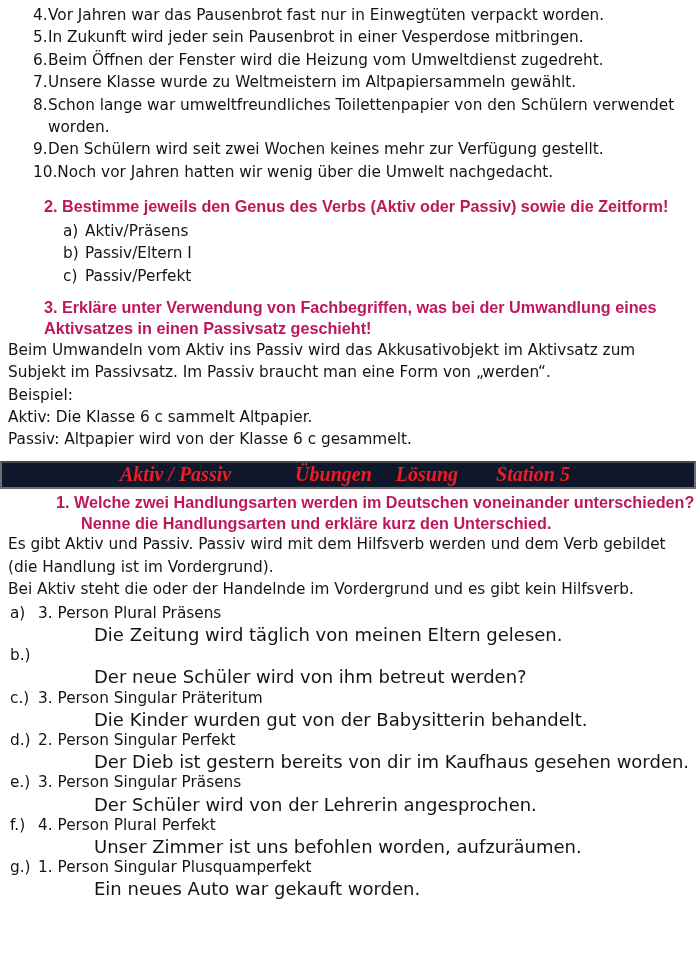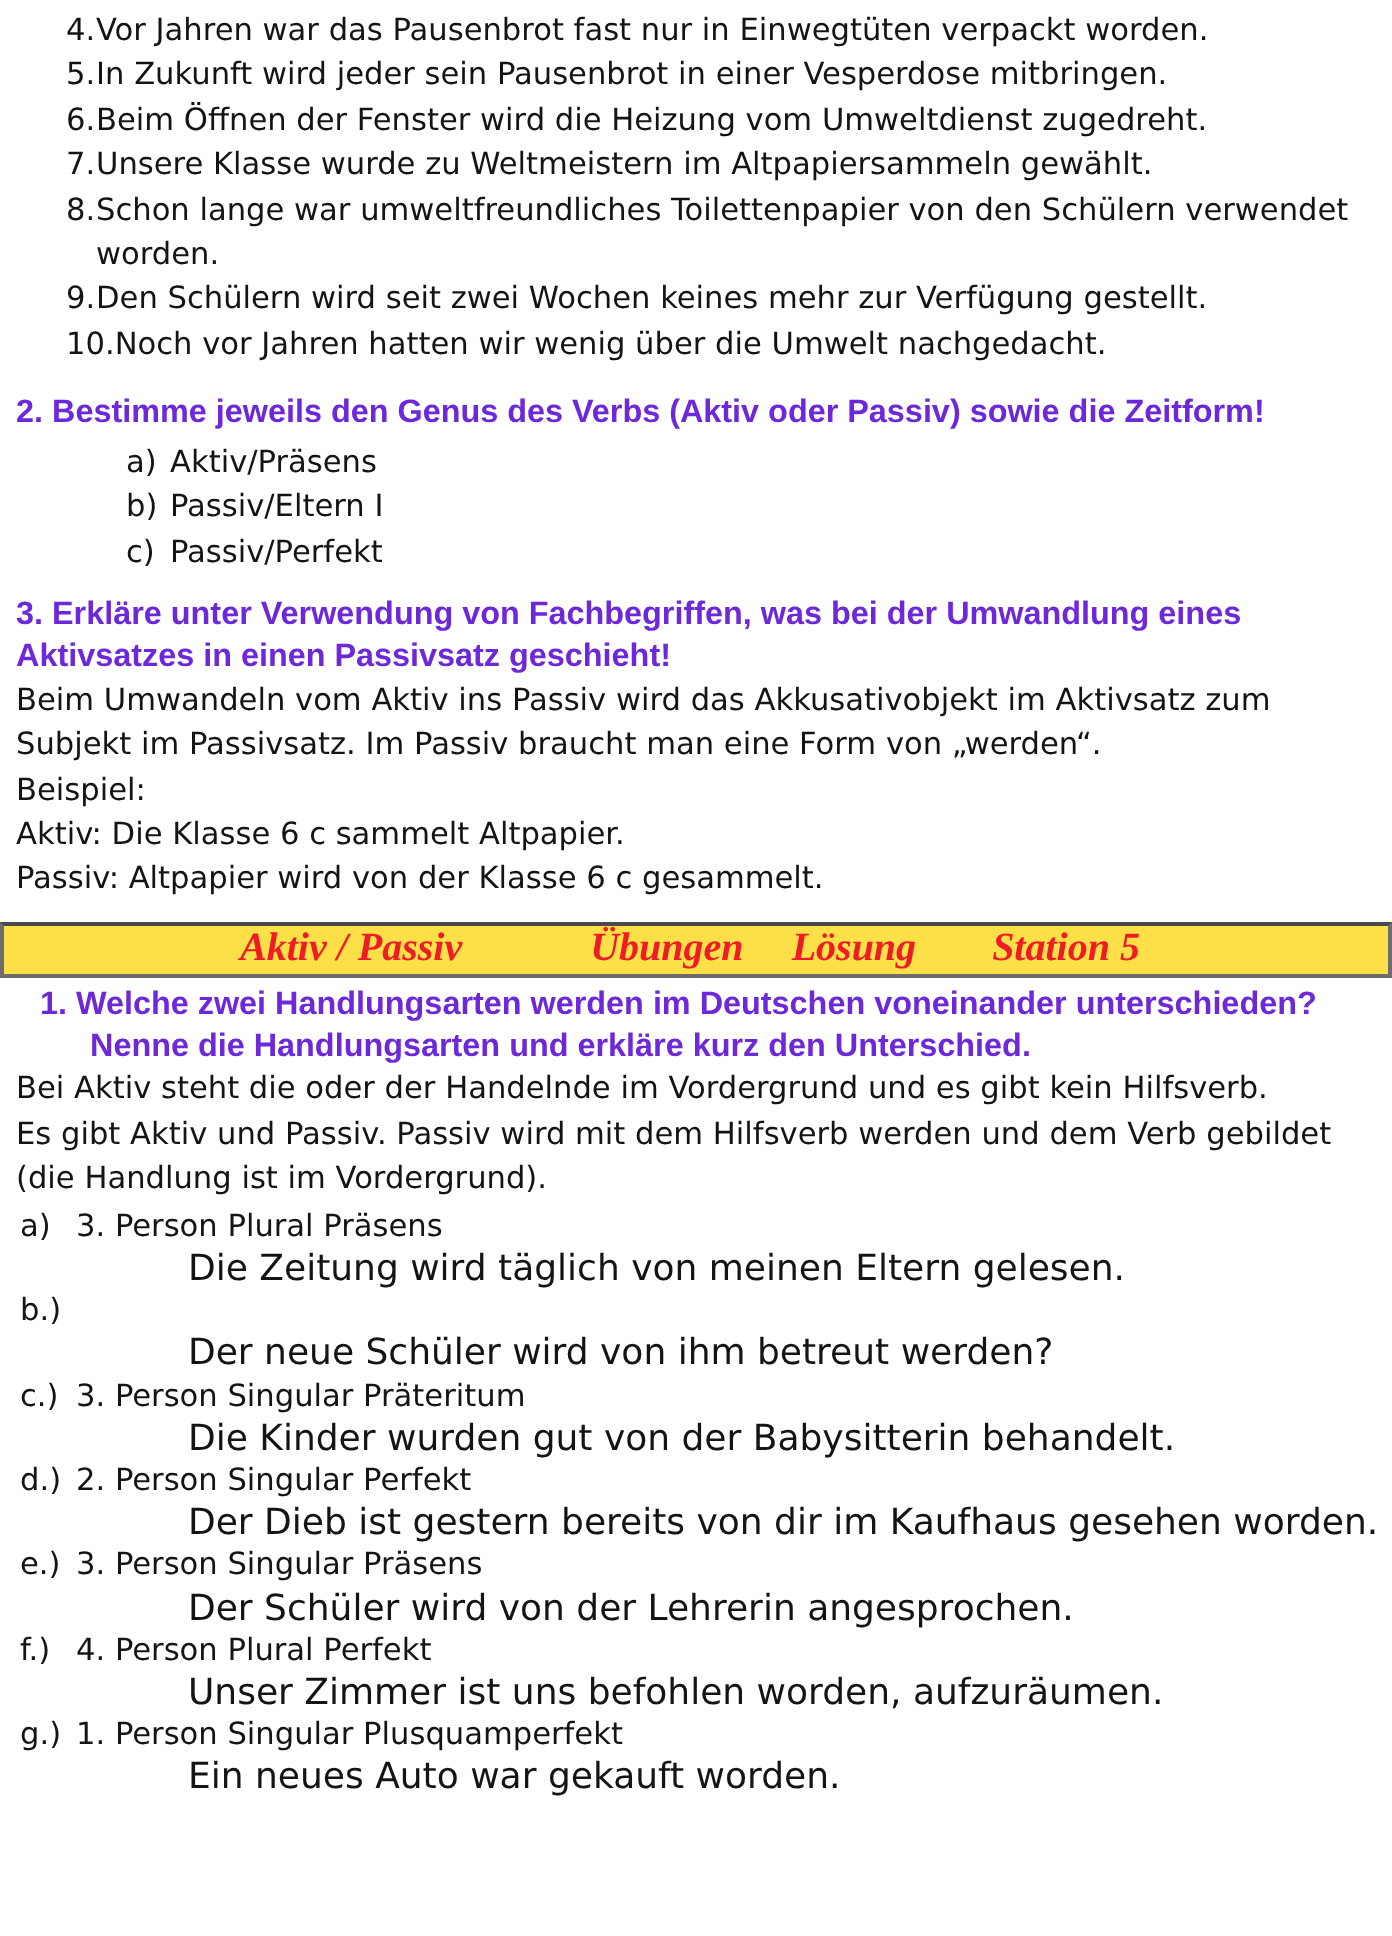--- a/index.html
+++ b/index.html
@@ -28,21 +28,22 @@
     line-height: 22.4px;
     color: #141414;
   }
 
   
   .head {
     font-family: "Liberation Sans", sans-serif;
     font-weight: 700;
     font-size: 16.2px;
     line-height: 20.8px;
-    color: #6d28d9;
+    color: #be185d;
+    margin-left: 36px;
   }
 
   
   .top-list { padding-left: 33px; padding-right: 10px; }
   .top-row { display: flex; }
   .top-row .num {
     flex: 0 0 15px;
     white-space: nowrap;
   }
   .top-row .txt { flex: 1; padding-left: 0px; }
@@ -57,21 +58,21 @@
   .t3-heading { margin-top: 10px; padding-left: 8px; padding-right: 30px; }
   .t3-answer { padding-left: 8px; padding-right: 14px; }
   .t3-line { padding-left: 8px; }
 
   
   .title-bar {
     margin-top: 10px;
     height: 24px;
     border: 2px solid #6d6d6d;
     border-top-color: #4a4a4a;
-    background: #fde047;
+    background: #0f172a;
     display: flex;
     align-items: center;
     font-family: "Liberation Serif", serif;
     font-style: italic;
     font-weight: 700;
     font-size: 20px;
   }
   .title-bar span { white-space: nowrap; }
   .tb-title    { margin-left: 118px; }
   .tb-subtitle { margin-left: 64px; }
@@ -171,22 +172,22 @@
     <span class="tb-title">Aktiv / Passiv</span>
     <span class="tb-subtitle">Übungen</span>
     <span class="tb-solution">Lösung</span>
     <span class="tb-station">Station 5</span>
   </div>
 
   <div class="t1-heading head">
     <div>1. Welche zwei Handlungsarten werden im Deutschen voneinander unterschieden?</div>
     <div class="t1-line2">Nenne die Handlungsarten und erkläre kurz den Unterschied.</div>
   </div>
+  <div class="t1-answer hand">Es gibt Aktiv und Passiv. Passiv wird mit dem Hilfsverb werden und dem Verb gebildet (die Handlung ist im Vordergrund).</div>
   <div class="t1-answer hand">Bei Aktiv steht die oder der Handelnde im Vordergrund und es gibt kein Hilfsverb.</div>
-  <div class="t1-answer hand">Es gibt Aktiv und Passiv. Passiv wird mit dem Hilfsverb werden und dem Verb gebildet (die Handlung ist im Vordergrund).</div>
 
   <div class="t2b-list hand">
 
       <div class="p-item">
         <div class="label-row">
           <span class="plabel">a)</span>
           <span>3. Person Plural Präsens</span>
         </div>
         <div class="sentence">Die Zeitung wird täglich von meinen Eltern gelesen.</div>
       </div>

